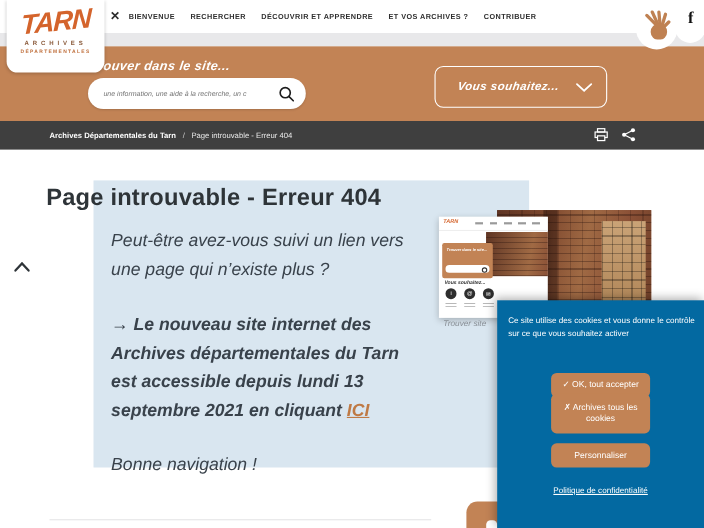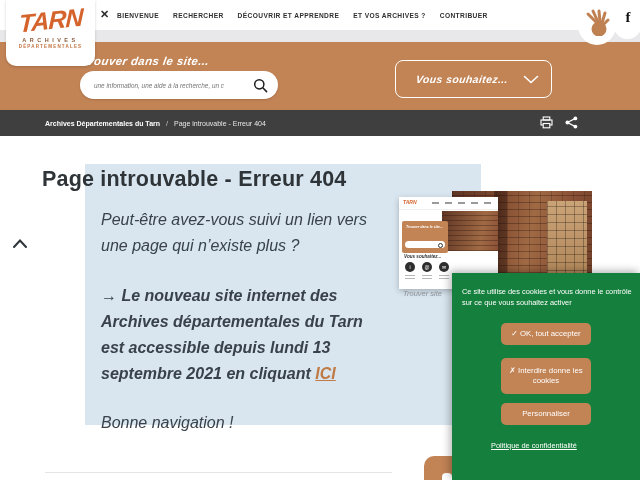--- a/index.html
+++ b/index.html
@@ -105,30 +105,30 @@
   .thumb-caption { position:absolute; left:403px; top:289px; z-index:3; font-size:7.5px; font-style:italic; color:#8a9097; }
 
   .divider { position:absolute; left:45px; top:472px; width:347px; height:1px; background:#e5e5e7; z-index:1; }
 
   .corner-btn { position:absolute; left:424px; top:456px; width:74px; height:24px; background:#c28355;
                 border-radius:10px 0 0 0; z-index:4; cursor:pointer; }
   .corner-btn:after { content:""; position:absolute; left:18px; bottom:0; width:10px; height:7px; background:#fff;
                       border-radius:4px 4px 0 0; }
 
   
-  .cookie { position:absolute; left:452px; top:273px; width:188px; height:207px; background:#15803d; z-index:20;
+  .cookie { position:absolute; left:452px; top:273px; width:188px; height:207px; background:#0369a1; z-index:20;
             box-shadow:-2px -2px 8px rgba(0,0,0,.3); }
   .cookie-msg { position:absolute; left:10px; top:14px; right:6px; color:#fff; font-size:7.4px; line-height:1.45; }
   .cookie-btn { position:absolute; left:49px; width:90px; background:#c28355; border:none; border-radius:5px;
                 color:#fff; font-size:7.8px; font-family:"Liberation Sans", sans-serif; cursor:pointer;
                 display:flex; align-items:center; justify-content:center; text-align:center; line-height:1.3; }
-  .btn-accept { top:50px; height:22px; }
+  .btn-accept { top:66px; height:22px; }
   .btn-deny { top:85px; height:36px; padding:0 8px; }
   .btn-custom { top:130px; height:22px; }
-  .cookie-policy { position:absolute; left:0; right:0; top:168px; color:#fff; font-size:7.4px;
+  .cookie-policy { position:absolute; left:0; right:0; top:168px; text-align:center; color:#fff; font-size:7.4px;
                    text-decoration:underline; line-height:1.4; cursor:pointer; width:110px; margin:0 auto; }
 </style>
 </head>
 <body>
 
 <div class="screen">
 
   <div class="topbar"></div>
   <div class="graystrip"></div>
   <div class="tanband"></div>
@@ -236,18 +236,18 @@
     </div>
   </div>
   <div class="thumb-caption">Trouver site</div>
 
   <div class="divider"></div>
   <div class="corner-btn"></div>
 
   <div class="cookie">
     <div class="cookie-msg">Ce site utilise des cookies et vous donne le contrôle sur ce que vous souhaitez activer</div>
     <button class="cookie-btn btn-accept">✓ OK, tout accepter</button>
-    <button class="cookie-btn btn-deny">✗ Interdire donne les cookies</button>
+    <button class="cookie-btn btn-deny">✗ Archives tous les cookies</button>
     <button class="cookie-btn btn-custom">Personnaliser</button>
     <div class="cookie-policy">Politique de confidentialité</div>
   </div>
 
 </div>
 
 </body></html>

